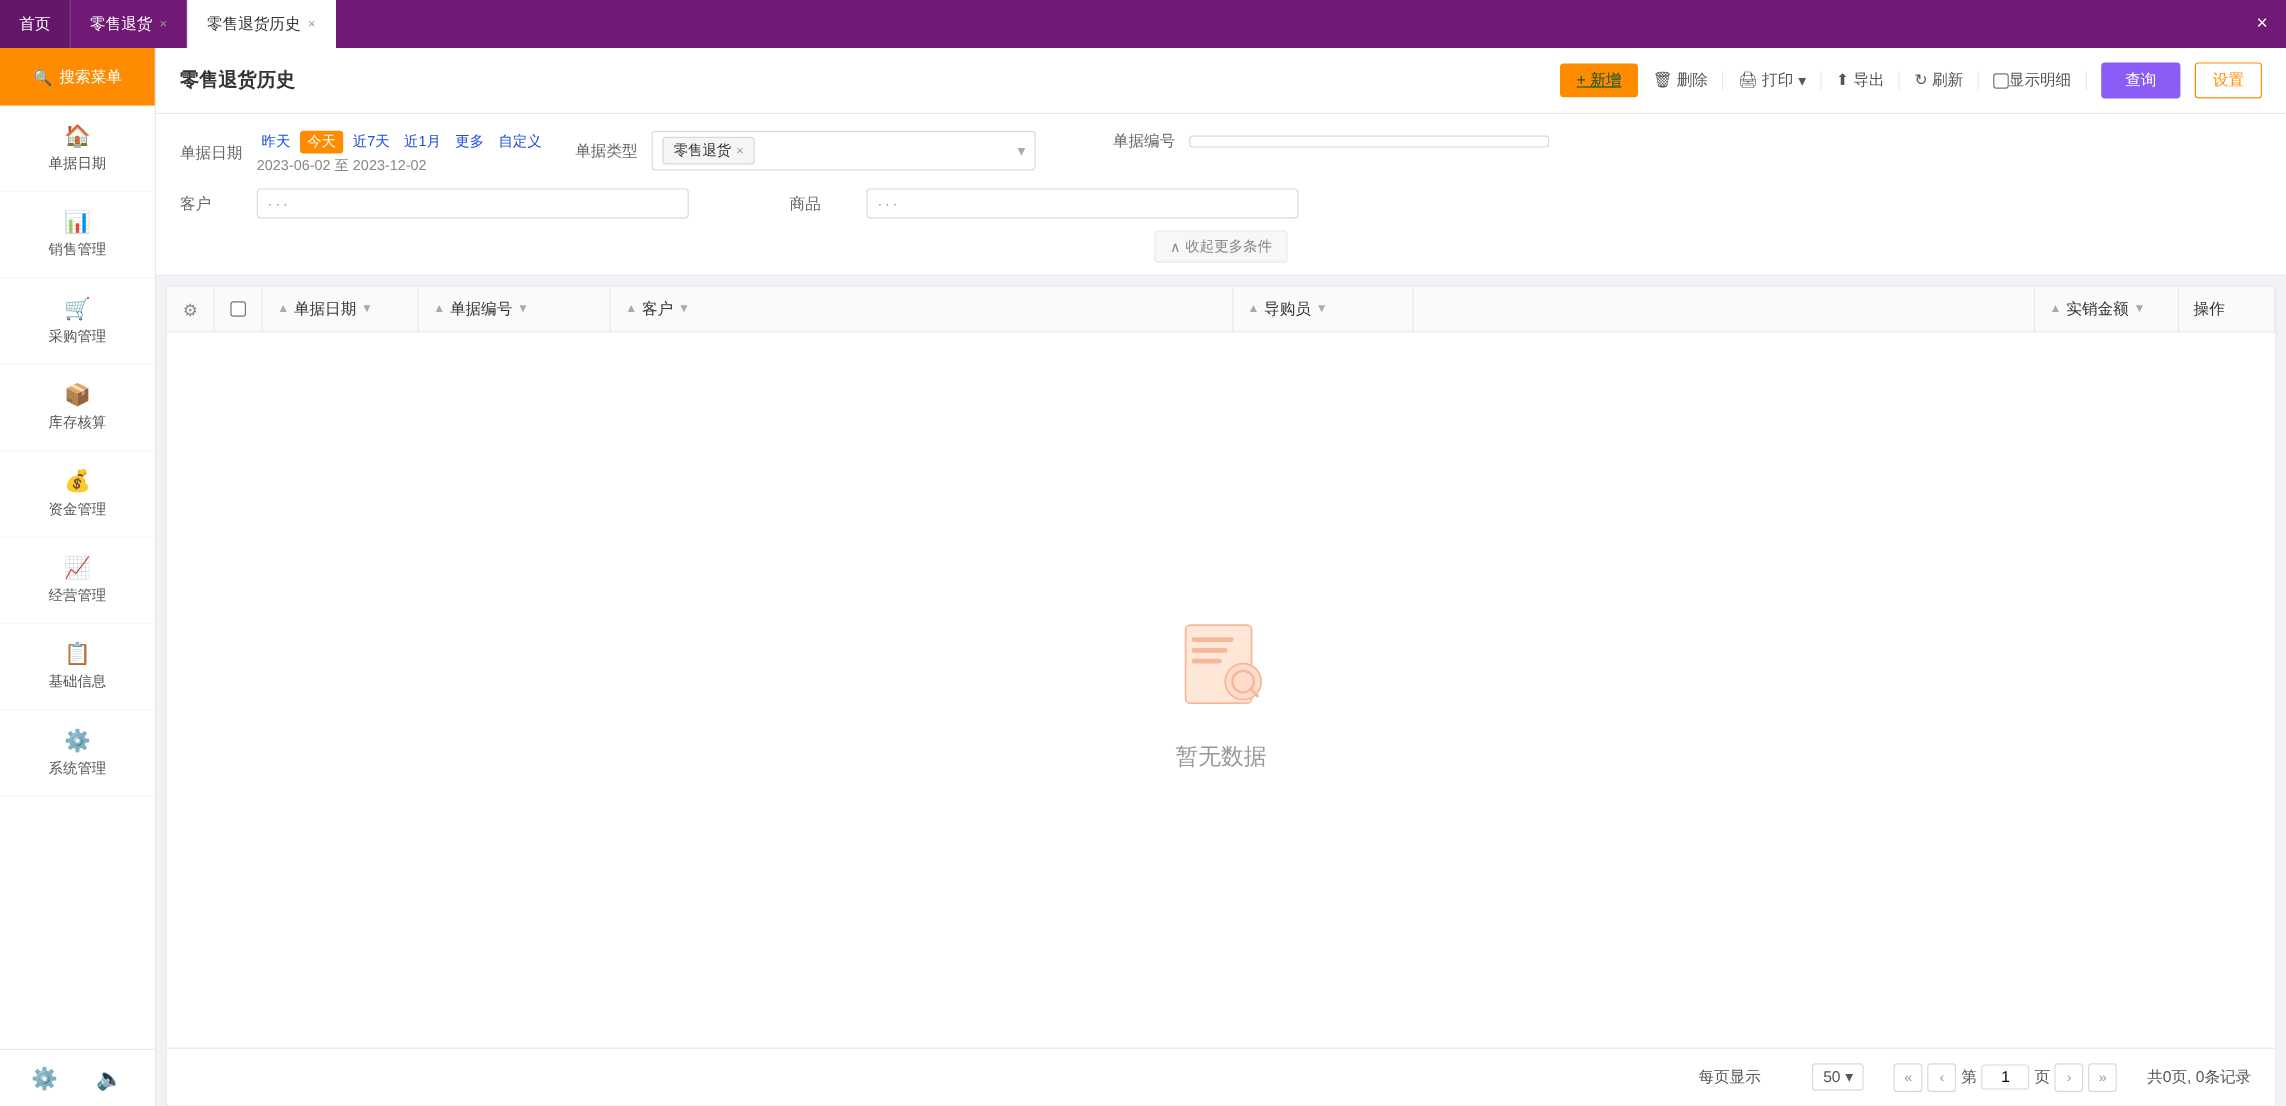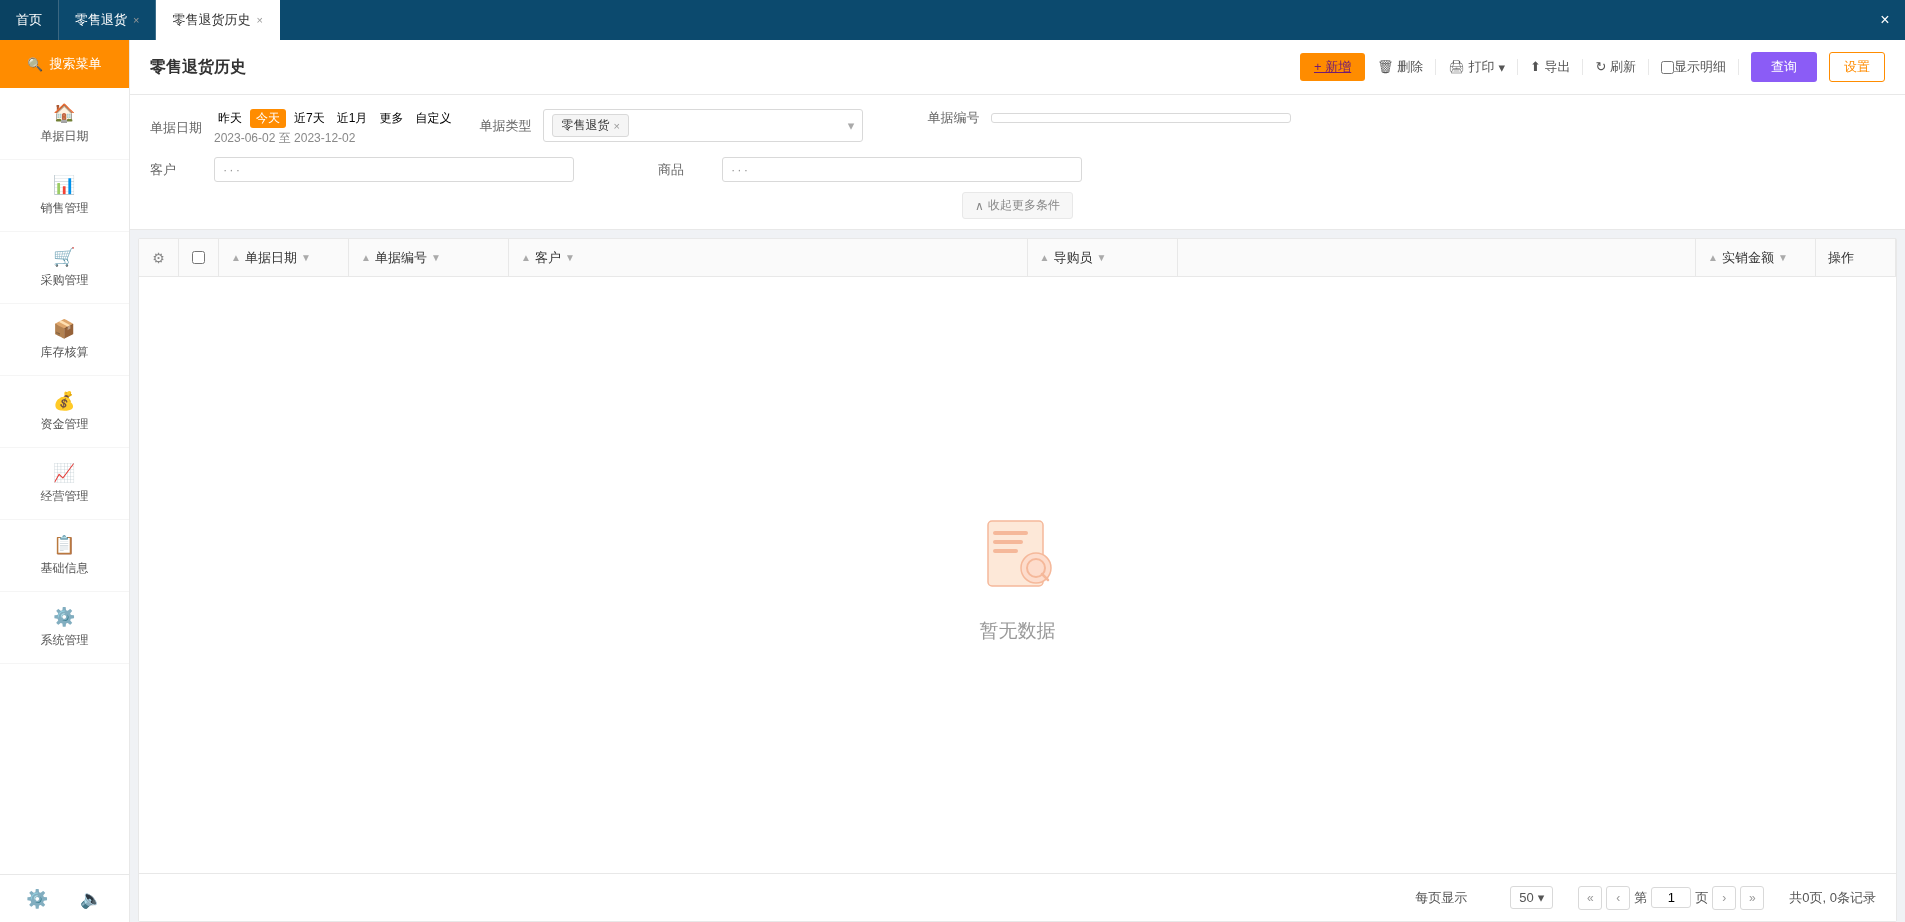--- a/index.html
+++ b/index.html
@@ -1,19 +1,19 @@
 <!DOCTYPE html>
 <html><head>
   <meta charset="utf-8">
   <style>
     * { margin: 0; padding: 0; box-sizing: border-box; }
     body { font-family: 'Microsoft YaHei', Arial, sans-serif; font-size: 13px; color: #333; background: #f0f2f5; width: 1905px; min-height: 922px; overflow-x: hidden; }
 
     
-    .top-bar { height: 40px; background: #0c4a6e; display: flex; align-items: center; padding: 0 0 0 0; }
+    .top-bar { height: 40px; background: #701a75; display: flex; align-items: center; padding: 0 0 0 0; }
     .top-bar-tabs { display: flex; align-items: stretch; height: 100%; flex: 1; }
     .top-tab { display: flex; align-items: center; padding: 0 16px; cursor: pointer; color: #fff; font-size: 13px; gap: 6px; border-right: 1px solid rgba(255,255,255,0.2); }
     .top-tab.home { background: rgba(0,0,0,0.1); }
     .top-tab.active { background: #fff; color: #333; }
     .top-tab .close-icon { font-size: 11px; color: #999; cursor: pointer; }
     .top-bar-right { width: 40px; display: flex; align-items: center; justify-content: center; color: #fff; cursor: pointer; font-size: 16px; }
 
     
     .layout { display: flex; height: 882px; }
 
@@ -27,32 +27,32 @@
     .sidebar-bottom-icon { cursor: pointer; color: #ff8c00; font-size: 18px; }
 
     
     .main { flex: 1; display: flex; flex-direction: column; background: #f0f2f5; }
 
     
     .page-header { background: #fff; padding: 12px 20px; display: flex; align-items: center; justify-content: space-between; border-bottom: 1px solid #e8e8e8; }
     .page-title { font-size: 16px; font-weight: bold; color: #333; }
     .toolbar { display: flex; align-items: center; gap: 12px; }
     .toolbar-btn { display: flex; align-items: center; gap: 4px; cursor: pointer; color: #555; font-size: 13px; }
-    .btn-new { background: #ff8c00; color: #701a75; border: none; padding: 5px 14px; border-radius: 3px; cursor: pointer; font-size: 13px; display: flex; align-items: center; gap: 4px; text-decoration: underline; }
+    .btn-new { background: #ff8c00; color: #14532d; border: none; padding: 5px 14px; border-radius: 3px; cursor: pointer; font-size: 13px; display: flex; align-items: center; gap: 4px; text-decoration: underline; }
     .btn-query { background: #8b5cf6; color: #fff; border: none; padding: 6px 20px; border-radius: 3px; cursor: pointer; font-size: 13px; }
     .btn-settings { background: #fff; color: #ff8c00; border: 1px solid #ff8c00; padding: 5px 14px; border-radius: 3px; cursor: pointer; font-size: 13px; }
     .show-detail-label { display: flex; align-items: center; gap: 0; font-size: 13px; color: #555; }
 
     
     .filter-area { background: #fff; padding: 14px 20px 10px; border-bottom: 1px solid #e8e8e8; }
     .filter-row { display: flex; align-items: flex-start; gap: 24px; margin-bottom: 10px; }
     .filter-item { display: flex; align-items: center; gap: 8px; }
     .filter-label { color: #666; font-size: 13px; white-space: nowrap; min-width: 56px; }
     .filter-date-options { display: flex; gap: 4px; align-items: center; }
-    .date-opt { font-size: 12px; color: #000000; cursor: pointer; padding: 1px 4px; }
+    .date-opt { font-size: 12px; color: #1d4ed8; cursor: pointer; padding: 1px 4px; }
     .date-opt.active { background: #ff8c00; color: #fff; border-radius: 3px; padding: 1px 6px; }
     .date-range { font-size: 12px; color: #888; margin-top: 2px; }
     .filter-input { border: 1px solid #d9d9d9; border-radius: 3px; padding: 4px 8px; font-size: 13px; color: #333; min-width: 240px; cursor: pointer; display: flex; align-items: center; justify-content: space-between; }
     .filter-input-wide { min-width: 360px; }
     .filter-tag { background: #f5f5f5; border: 1px solid #d9d9d9; border-radius: 3px; padding: 2px 8px; font-size: 12px; display: flex; align-items: center; gap: 4px; }
     .filter-tag .tag-close { cursor: pointer; color: #999; font-size: 11px; }
     .filter-select-box { border: 1px solid #d9d9d9; border-radius: 3px; padding: 4px 8px; min-width: 320px; display: flex; align-items: center; justify-content: space-between; cursor: pointer; }
     .collapse-btn { display: flex; align-items: center; gap: 4px; color: #888; font-size: 12px; cursor: pointer; margin: 0 auto; width: fit-content; padding: 4px 12px; background: #f7f7f7; border: 1px solid #e8e8e8; border-radius: 3px; }
 
     

